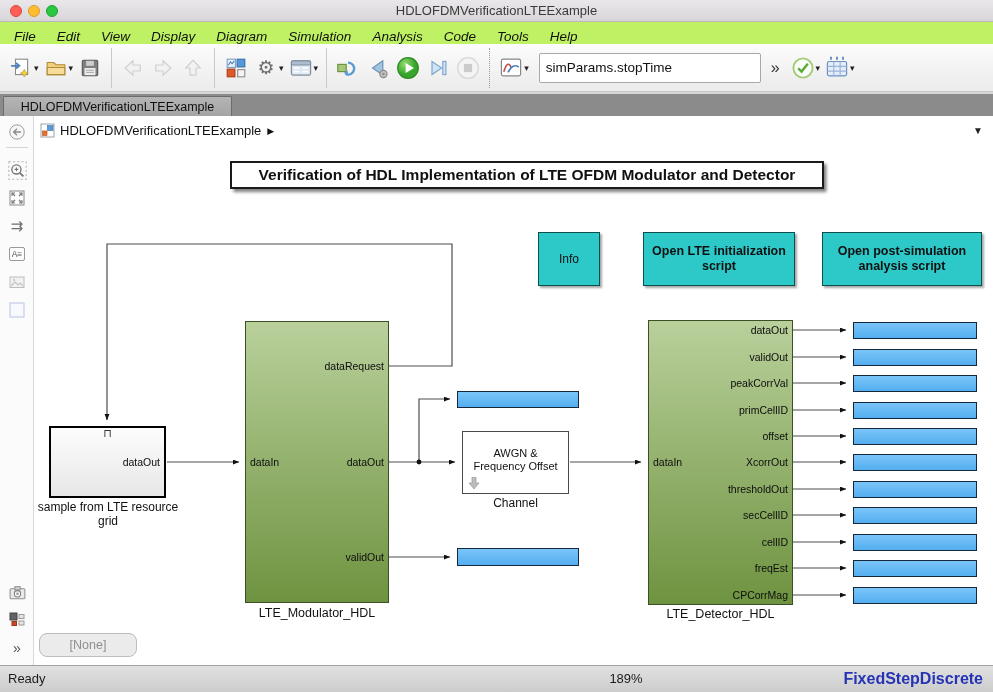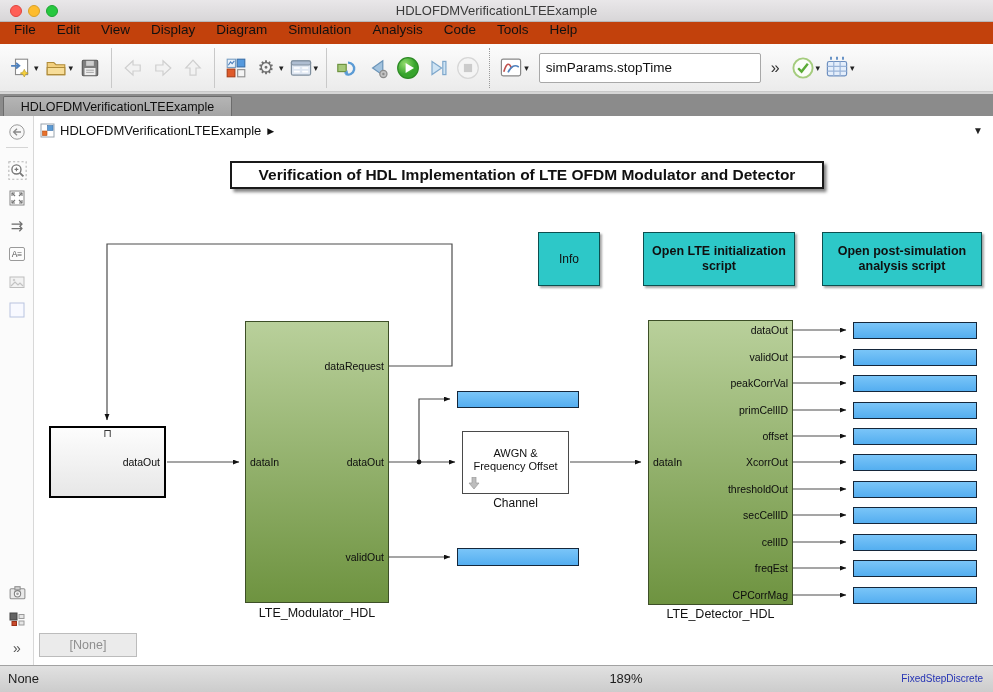--- a/index.html
+++ b/index.html
@@ -8,21 +8,21 @@
 
   
   .titlebar{position:absolute;left:0;top:0;width:993px;height:22px;background:linear-gradient(#e9e7e9,#d8d6d8);border-bottom:1px solid #b9b7b9;}
   .tl{position:absolute;top:5px;width:12px;height:12px;border-radius:50%;}
   .tl.red{left:10px;background:#ff5f57;border:1px solid #e0443e;}
   .tl.yellow{left:28px;background:#febc2e;border:1px solid #d8a028;}
   .tl.green{left:46px;background:#28c840;border:1px solid #1ea433;}
   .win-title{position:absolute;left:0;top:0;width:100%;text-align:center;line-height:22px;font-size:13px;color:#3b3b3b;}
 
   
-  .menubar{position:absolute;left:0;top:22px;width:993px;height:22px;background:#c2410c;display:flex;align-items:flex-start;padding-left:14px;gap:21px;}
+  .menubar{position:absolute;left:0;top:22px;width:993px;height:22px;background:#bef264;display:flex;align-items:flex-end;padding-left:14px;gap:21px;font-style:italic;}
   .menu-item{font-size:13.5px;color:#111;cursor:default;white-space:nowrap;}
 
   
   .toolbar{position:absolute;left:0;top:44px;width:993px;height:48px;background:linear-gradient(#fcfcfc,#ebebeb);border-bottom:1px solid #c9c9c9;display:flex;align-items:center;padding:0 6px;}
   .tb-btn{background:transparent;border:none;padding:2px;margin:0 1px;display:flex;align-items:center;justify-content:center;width:28px;height:32px;}
   .tb-btn svg{display:block;}
   .dd{font-size:9px;color:#222;margin:0 2px 0 -2px;align-self:center;}
   .tb-sep{width:1px;height:40px;background:#c9c9c9;margin:0 6px;}
   .tb-sep.dotted{background:none;border-left:1px dotted #9a9a9a;}
   .sim-time{width:222px;height:30px;border:1px solid #a8a8a8;border-radius:2px;font-family:"Liberation Sans",sans-serif;font-size:13.5px;padding:0 6px;margin:0 8px;background:#fff;color:#111;}
@@ -65,27 +65,27 @@
   .src-block{position:absolute;left:49px;top:426px;width:117px;height:72px;background:linear-gradient(#fdfdfd,#e7e7e7);border:2px solid #000;}
   .trigger{position:absolute;left:50%;top:0;transform:translateX(-50%);font-size:11px;color:#333;line-height:10px;}
   .src-port{position:absolute;right:4px;top:28px;font-size:10.5px;color:#0d0d0d;}
 
   .channel{position:absolute;left:462px;top:431px;width:107px;height:63px;background:#fff;border:1.5px solid #4a4a4a;text-align:center;font-size:11px;color:#111;padding-top:15px;line-height:13px;}
   .variant-arrow{position:absolute;left:5px;bottom:3px;}
 
   .scope{position:absolute;background:linear-gradient(#7ac5f8,#54aef0);border:1px solid #15273b;}
 
   .copyright{position:absolute;left:423px;top:632px;width:300px;text-align:center;font-size:13.5px;color:#111;}
-  .none-btn{position:absolute;left:39px;top:633px;width:98px;height:24px;background:#ebebeb;border:1px solid #bcbcbc;border-radius:0;font-size:12.5px;color:#8f8f8f;font-family:"Liberation Sans",sans-serif;}
+  .none-btn{position:absolute;left:39px;top:633px;width:98px;height:24px;background:#ebebeb;border:1px solid #bcbcbc;border-radius:8px;font-size:12.5px;color:#8f8f8f;font-family:"Liberation Sans",sans-serif;}
 
   
   .statusbar{position:absolute;left:0;top:665px;width:993px;height:27px;background:linear-gradient(#e1e1e1,#cccccc);border-top:1px solid #a2a2a2;}
   .status-left{position:absolute;left:8px;top:0;line-height:26px;font-size:13px;color:#1c1c1c;}
   .status-zoom{position:absolute;left:626px;top:0;transform:translateX(-50%);line-height:26px;font-size:13px;color:#1c1c1c;}
-  .status-solver{position:absolute;right:10px;top:0;line-height:26px;font-size:10px;color:#2533b4;}
+  .status-solver{position:absolute;right:10px;top:0;line-height:26px;font-size:16px;color:#2533b4;font-weight:bold;}
 </style>
 </head>
 <body>
 
 <div class="app">
 
   <div class="titlebar">
     <div class="tl red"></div>
     <div class="tl yellow"></div>
     <div class="tl green"></div>
@@ -344,20 +344,21 @@
   <div class="title-annot">Verification of HDL Implementation of LTE OFDM Modulator and Detector</div>
 
   <div class="teal init">Open LTE initialization script</div>
   <div class="teal info">Info</div>
   <div class="teal post">Open post-simulation analysis script</div>
 
   <div class="src-block">
     <span class="trigger">⊓</span>
     <span class="src-port">dataOut</span>
   </div>
+  <div class="blk-label" style="left:34px;top:500px;width:148px;line-height:14px;font-size:12px;white-space:normal;">sample from LTE resource grid</div>
 
   <div class="green-block" style="left:245px;top:321px;width:144px;height:282px;">
     <span class="port" style="left:4px;top:134px;">dataIn</span>
     <span class="port" style="right:4px;top:38px;">dataRequest</span>
     <span class="port" style="right:4px;top:134px;">dataOut</span>
     <span class="port" style="right:4px;top:229px;">validOut</span>
   </div>
   <div class="blk-label" style="left:245px;top:606px;width:144px;">LTE_Modulator_HDL</div>
 
   <div class="channel">
@@ -396,18 +397,18 @@
   <div class="scope" style="left:853px;top:454px;width:124px;height:17px;"></div>
   <div class="scope" style="left:853px;top:481px;width:124px;height:17px;"></div>
   <div class="scope" style="left:853px;top:507px;width:124px;height:17px;"></div>
   <div class="scope" style="left:853px;top:534px;width:124px;height:17px;"></div>
   <div class="scope" style="left:853px;top:560px;width:124px;height:17px;"></div>
   <div class="scope" style="left:853px;top:587px;width:124px;height:17px;"></div>
 
   <button class="none-btn">[None]</button>
 
   <div class="statusbar">
-    <span class="status-left">None</span>
+    <span class="status-left">Ready</span>
     <span class="status-zoom">189%</span>
     <span class="status-solver">FixedStepDiscrete</span>
   </div>
 
 </div>
 
 </body></html>

